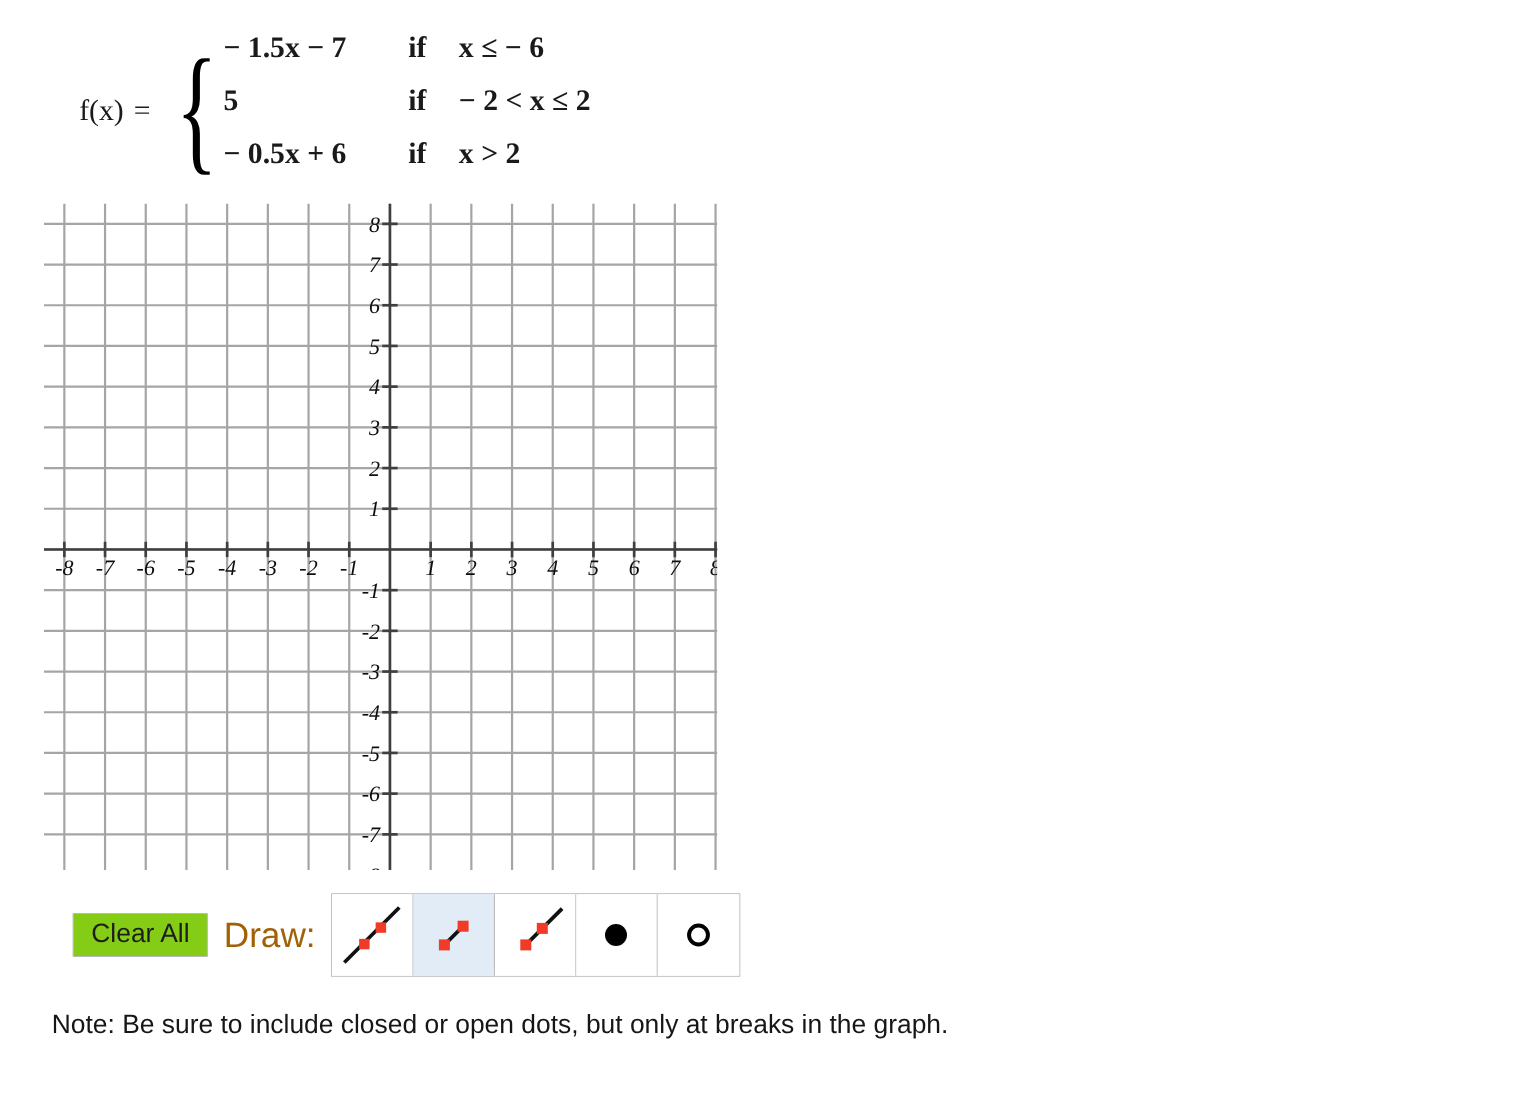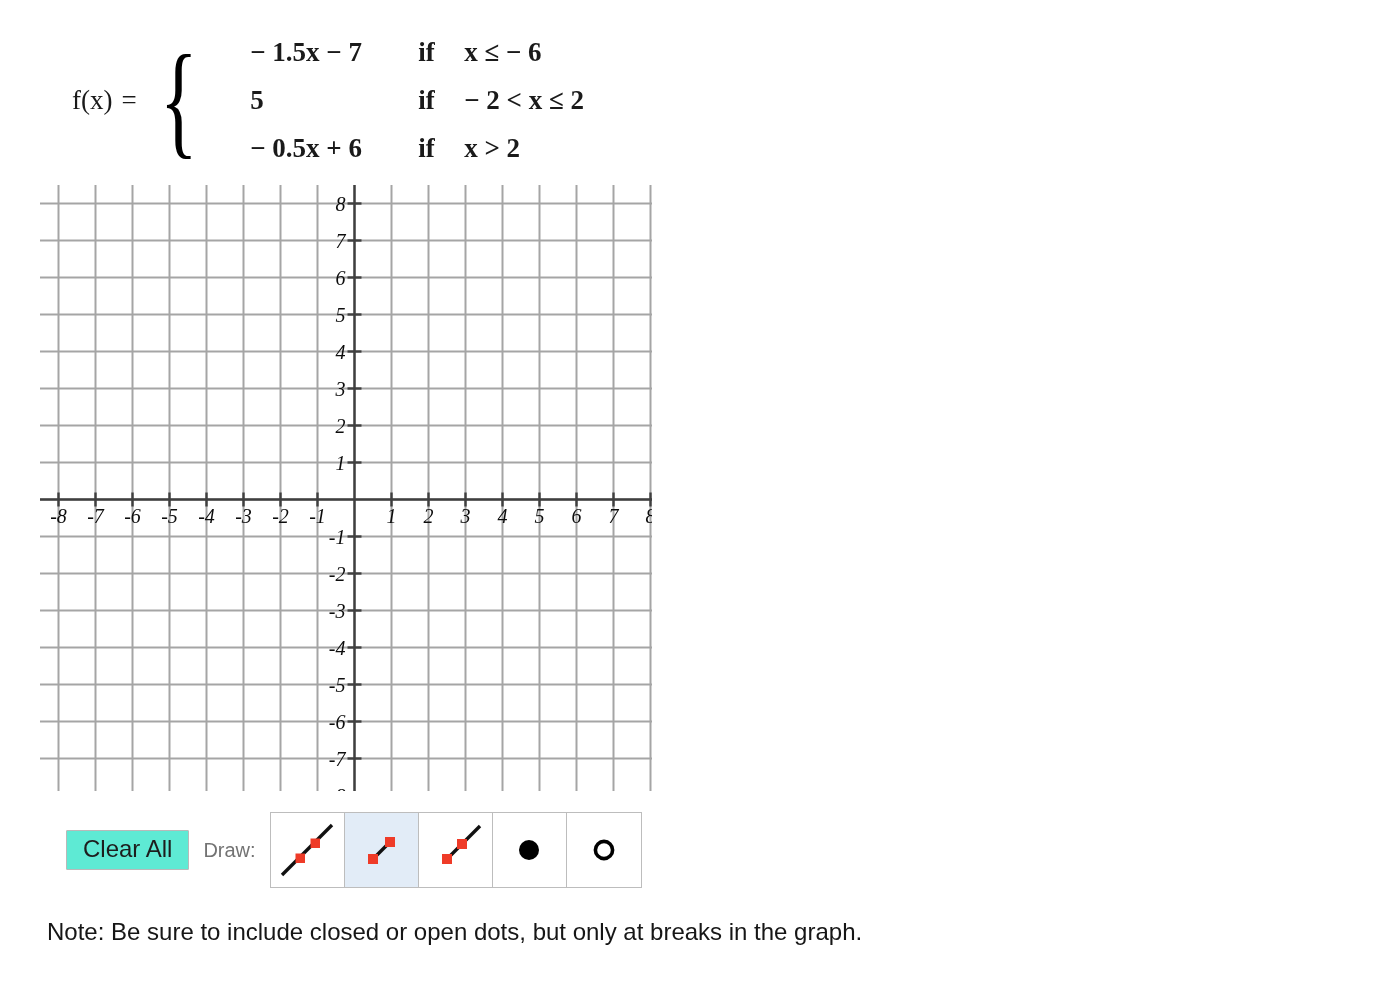--- a/index.html
+++ b/index.html
@@ -59,23 +59,22 @@
     margin-right: -6px;
     color: #000;
   }
   #cases {
     font-family: "Liberation Serif", serif;
     font-size: 27px;
     font-weight: bold;
   }
   .case-row {
     display: flex;
-    align-items: center;
+    align-items: flex-start;
     height: 48px;
-    margin-left: 47px;
   }
   .case-expr {
     width: 168px;
     white-space: nowrap;
   }
   .case-if {
     width: 46px;
     white-space: nowrap;
   }
   .case-cond {
@@ -103,33 +102,33 @@
   
   #toolbar {
     position: absolute;
     left: 66px;
     top: 812px;
     display: flex;
     align-items: center;
   }
   #clear-all {
     border: 1px solid #b9b9b9;
-    background: #5eead4;
+    background: #84cc16;
     font-family: "Liberation Sans", sans-serif;
     font-size: 24px;
     color: #1d1d1d;
     padding: 6px 16px 8px 16px;
     line-height: 1.0;
     cursor: pointer;
     border-radius: 1px;
   }
   #draw-label {
     font-family: "Liberation Sans", sans-serif;
-    font-size: 20px;
-    color: #737373;
+    font-size: 32px;
+    color: #a16207;
     margin-left: 14px;
     margin-right: 14px;
     white-space: nowrap;
   }
   #tool-group {
     display: flex;
     border: 1px solid #bdbdbd;
     background: #ffffff;
   }
   .tool-btn {

